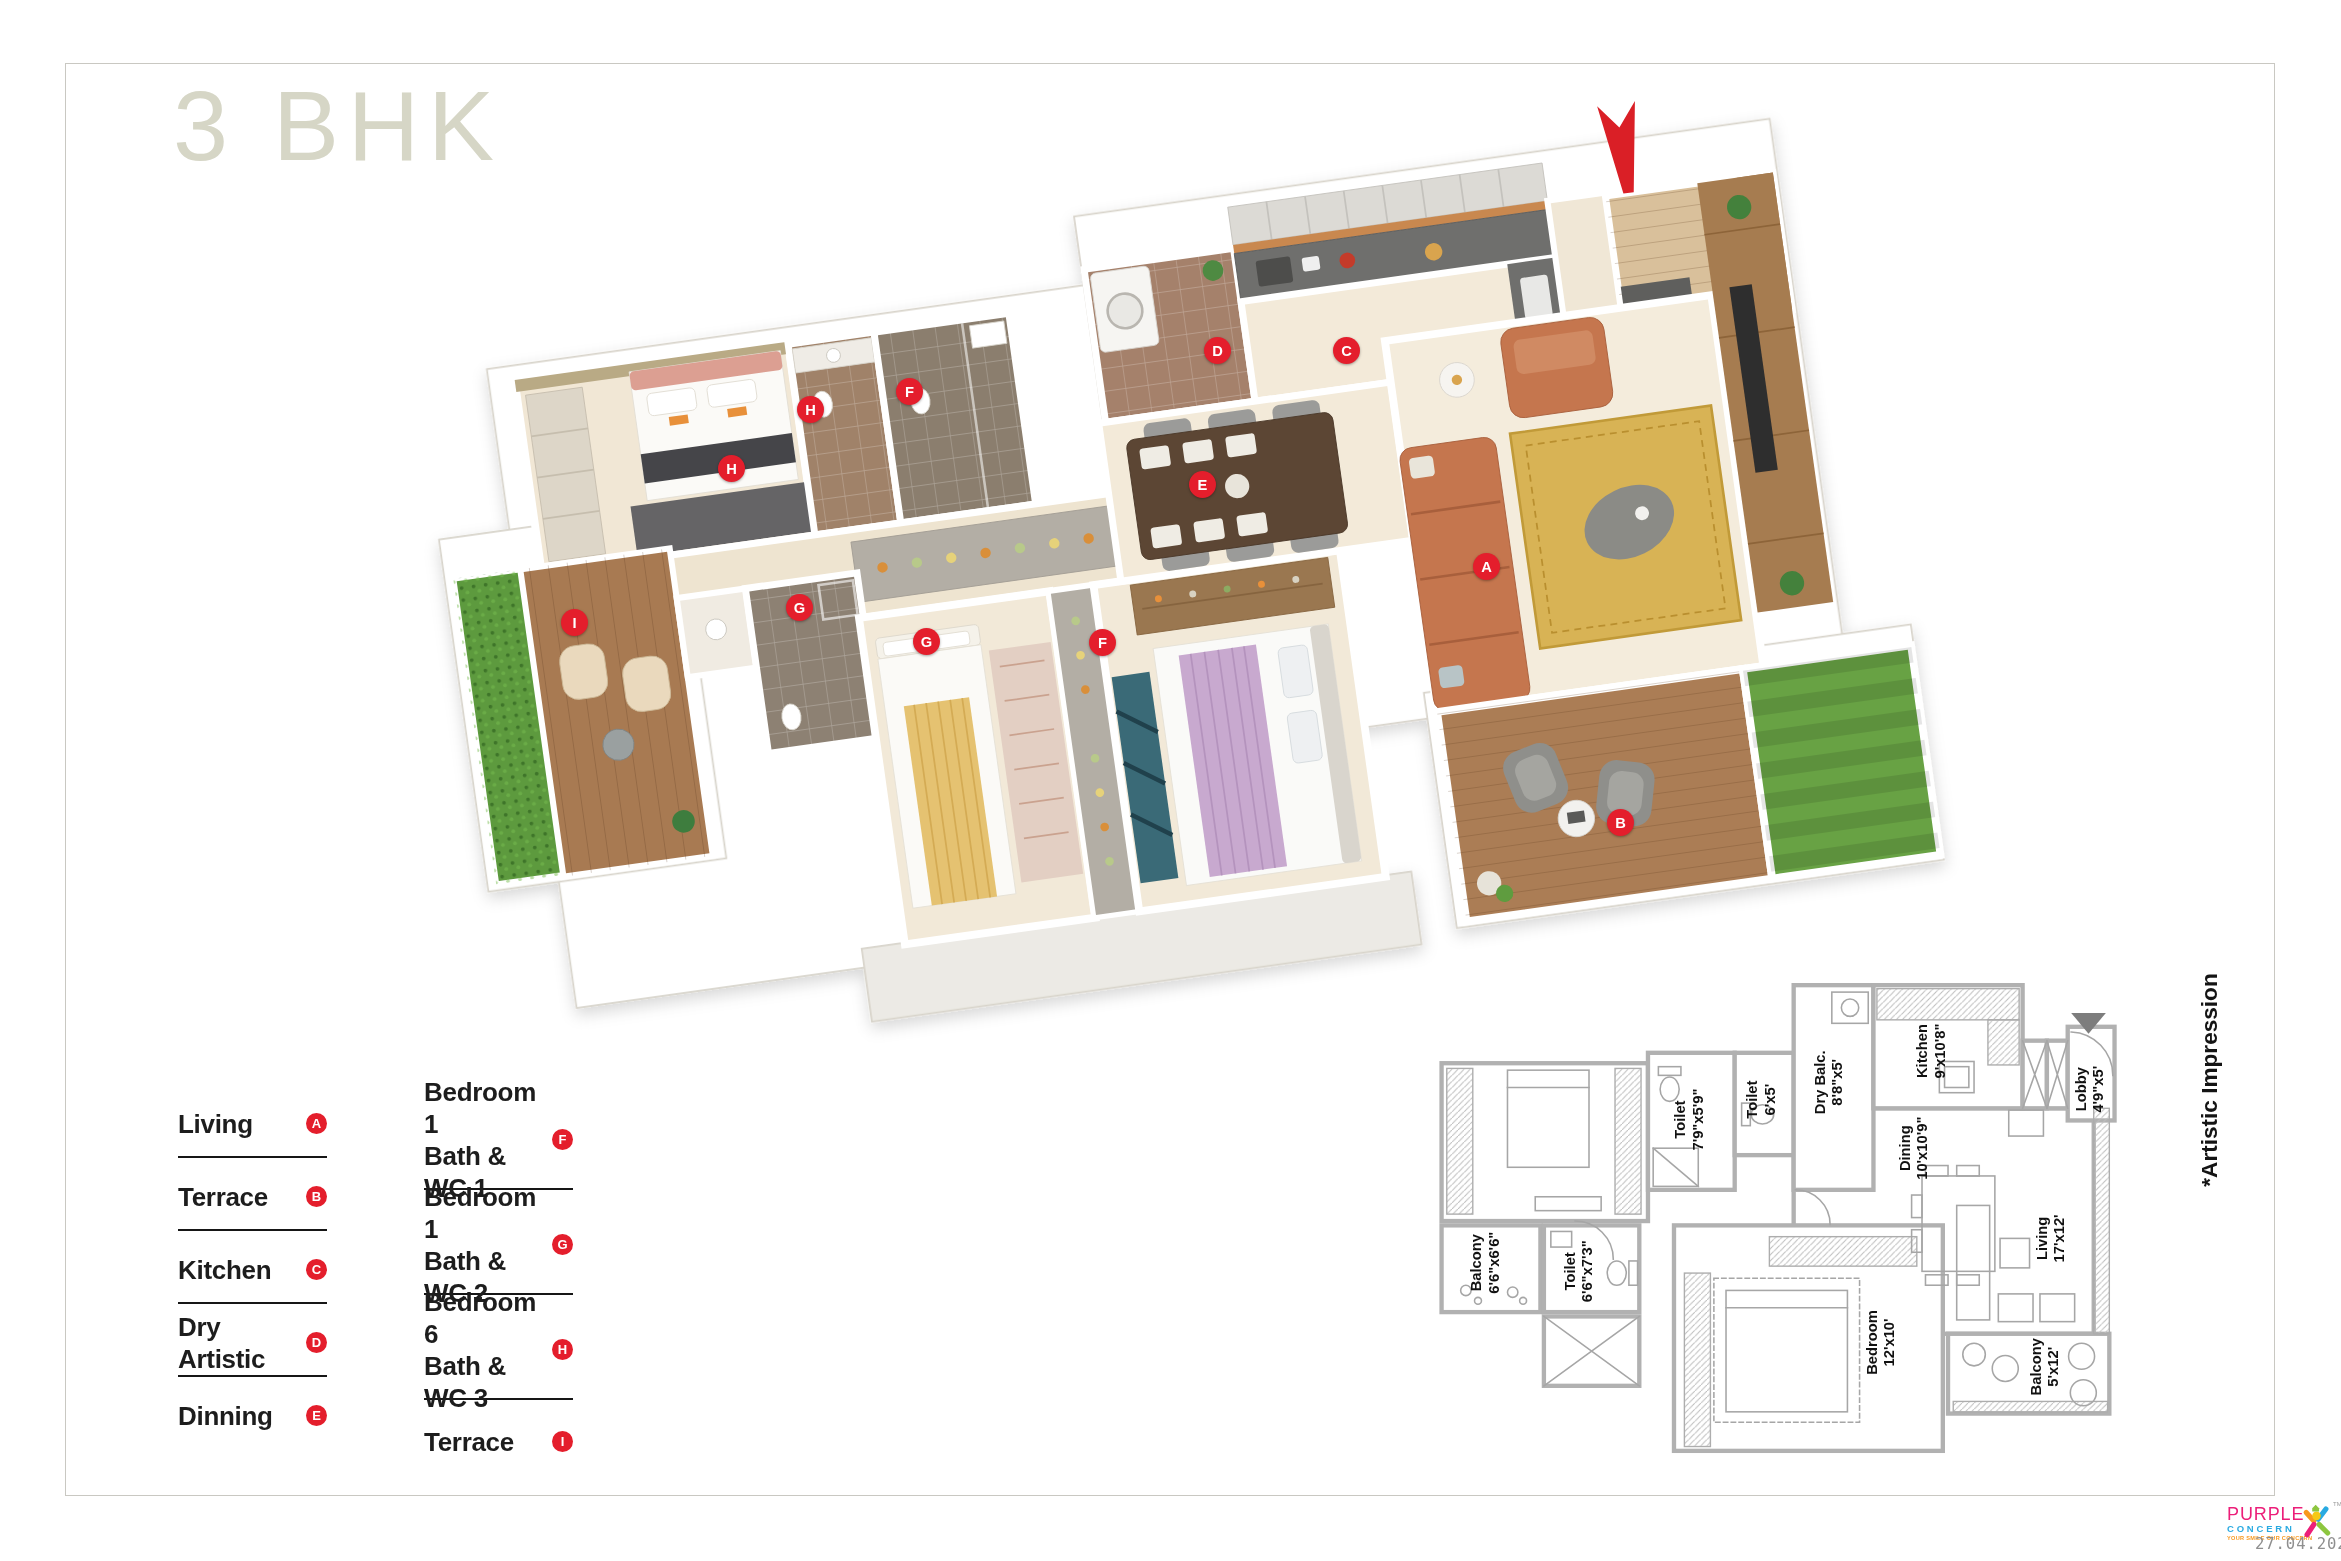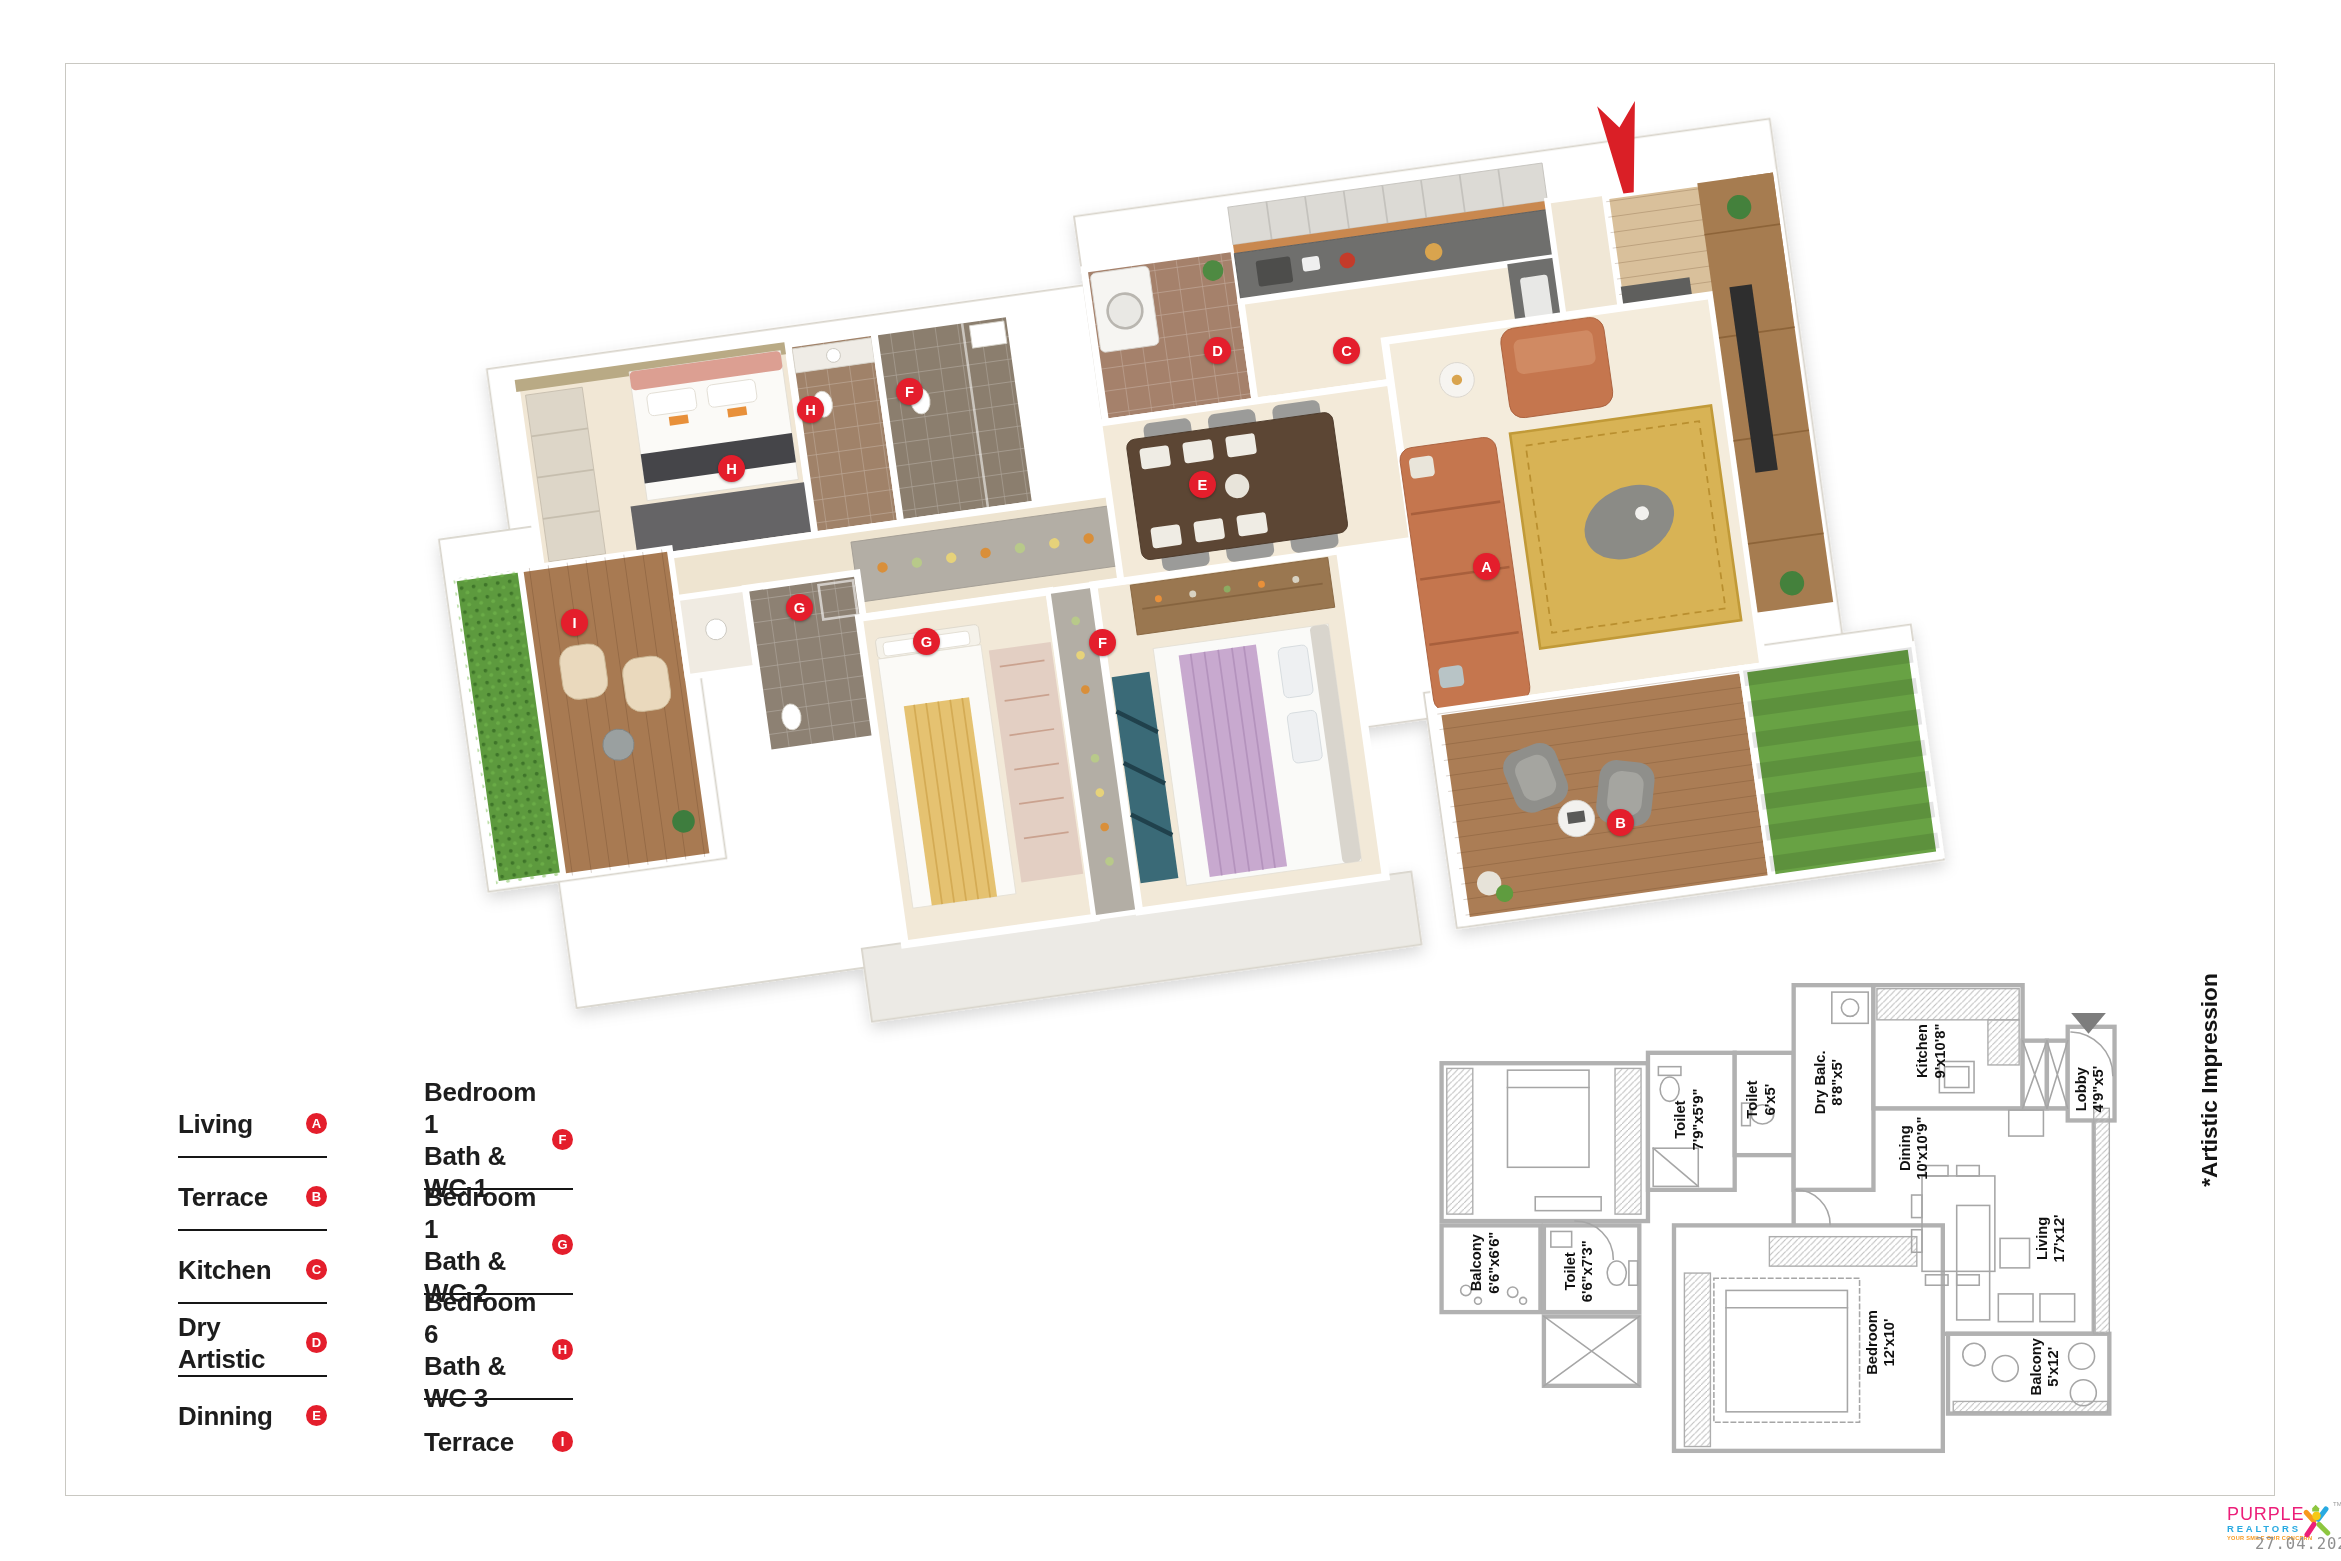--- a/index.html
+++ b/index.html
@@ -45,20 +45,21 @@
   .plan2d-label{font-family:"Liberation Sans",sans-serif;font-size:17px;font-weight:bold;fill:#111;}
   text{user-select:none;}
 </style>
 </head>
 <body>
 
 <div class="page">
 
   <div class="card-border"></div>
 
+  <div class="page-title">3 BHK</div>
 
   <svg id="scene" width="2342" height="1561" viewBox="0 0 2700 1800">
     <defs>
       <filter id="soft" x="-5%" y="-5%" width="110%" height="110%">
         <feDropShadow dx="0" dy="7" stdDeviation="9" flood-color="#000" flood-opacity="0.16"></feDropShadow>
       </filter>
       <pattern id="tileGrid" width="26" height="26" patternUnits="userSpaceOnUse">
         <path d="M26 0H0V26" fill="none" stroke="rgba(255,255,255,0.28)" stroke-width="1.5"></path>
       </pattern>
       <pattern id="hatch" width="7" height="7" patternUnits="userSpaceOnUse">
@@ -453,21 +454,21 @@
           </div>
           <div class="legend-badge">I</div>
         </div>
       </div>
   </div>
 
   <div class="artistic">*Artistic Impression</div>
 
   <div class="logo">
     <div class="logo-top">PURPLE</div>
-    <div class="logo-bottom">REALTORS</div>
+    <div class="logo-bottom">CONCERN</div>
     <div class="logo-tagline">YOUR SMILE OUR CONCERN</div>
     <div class="logo-tm">TM</div>
     <svg class="logo-icon" width="33" height="36" viewBox="0 0 38 42">
       <g stroke-linecap="round" stroke-width="6" fill="none">
         <path d="M16 21L7 11" stroke="#f8991d"></path>
         <path d="M21 19L30 7" stroke="#29aae1"></path>
         <path d="M16 25L8 37" stroke="#ec1e79"></path>
         <path d="M22 25L32 35" stroke="#8dc63f"></path>
       </g>
       <circle cx="19" cy="15" r="5" fill="#f6c915"></circle>

